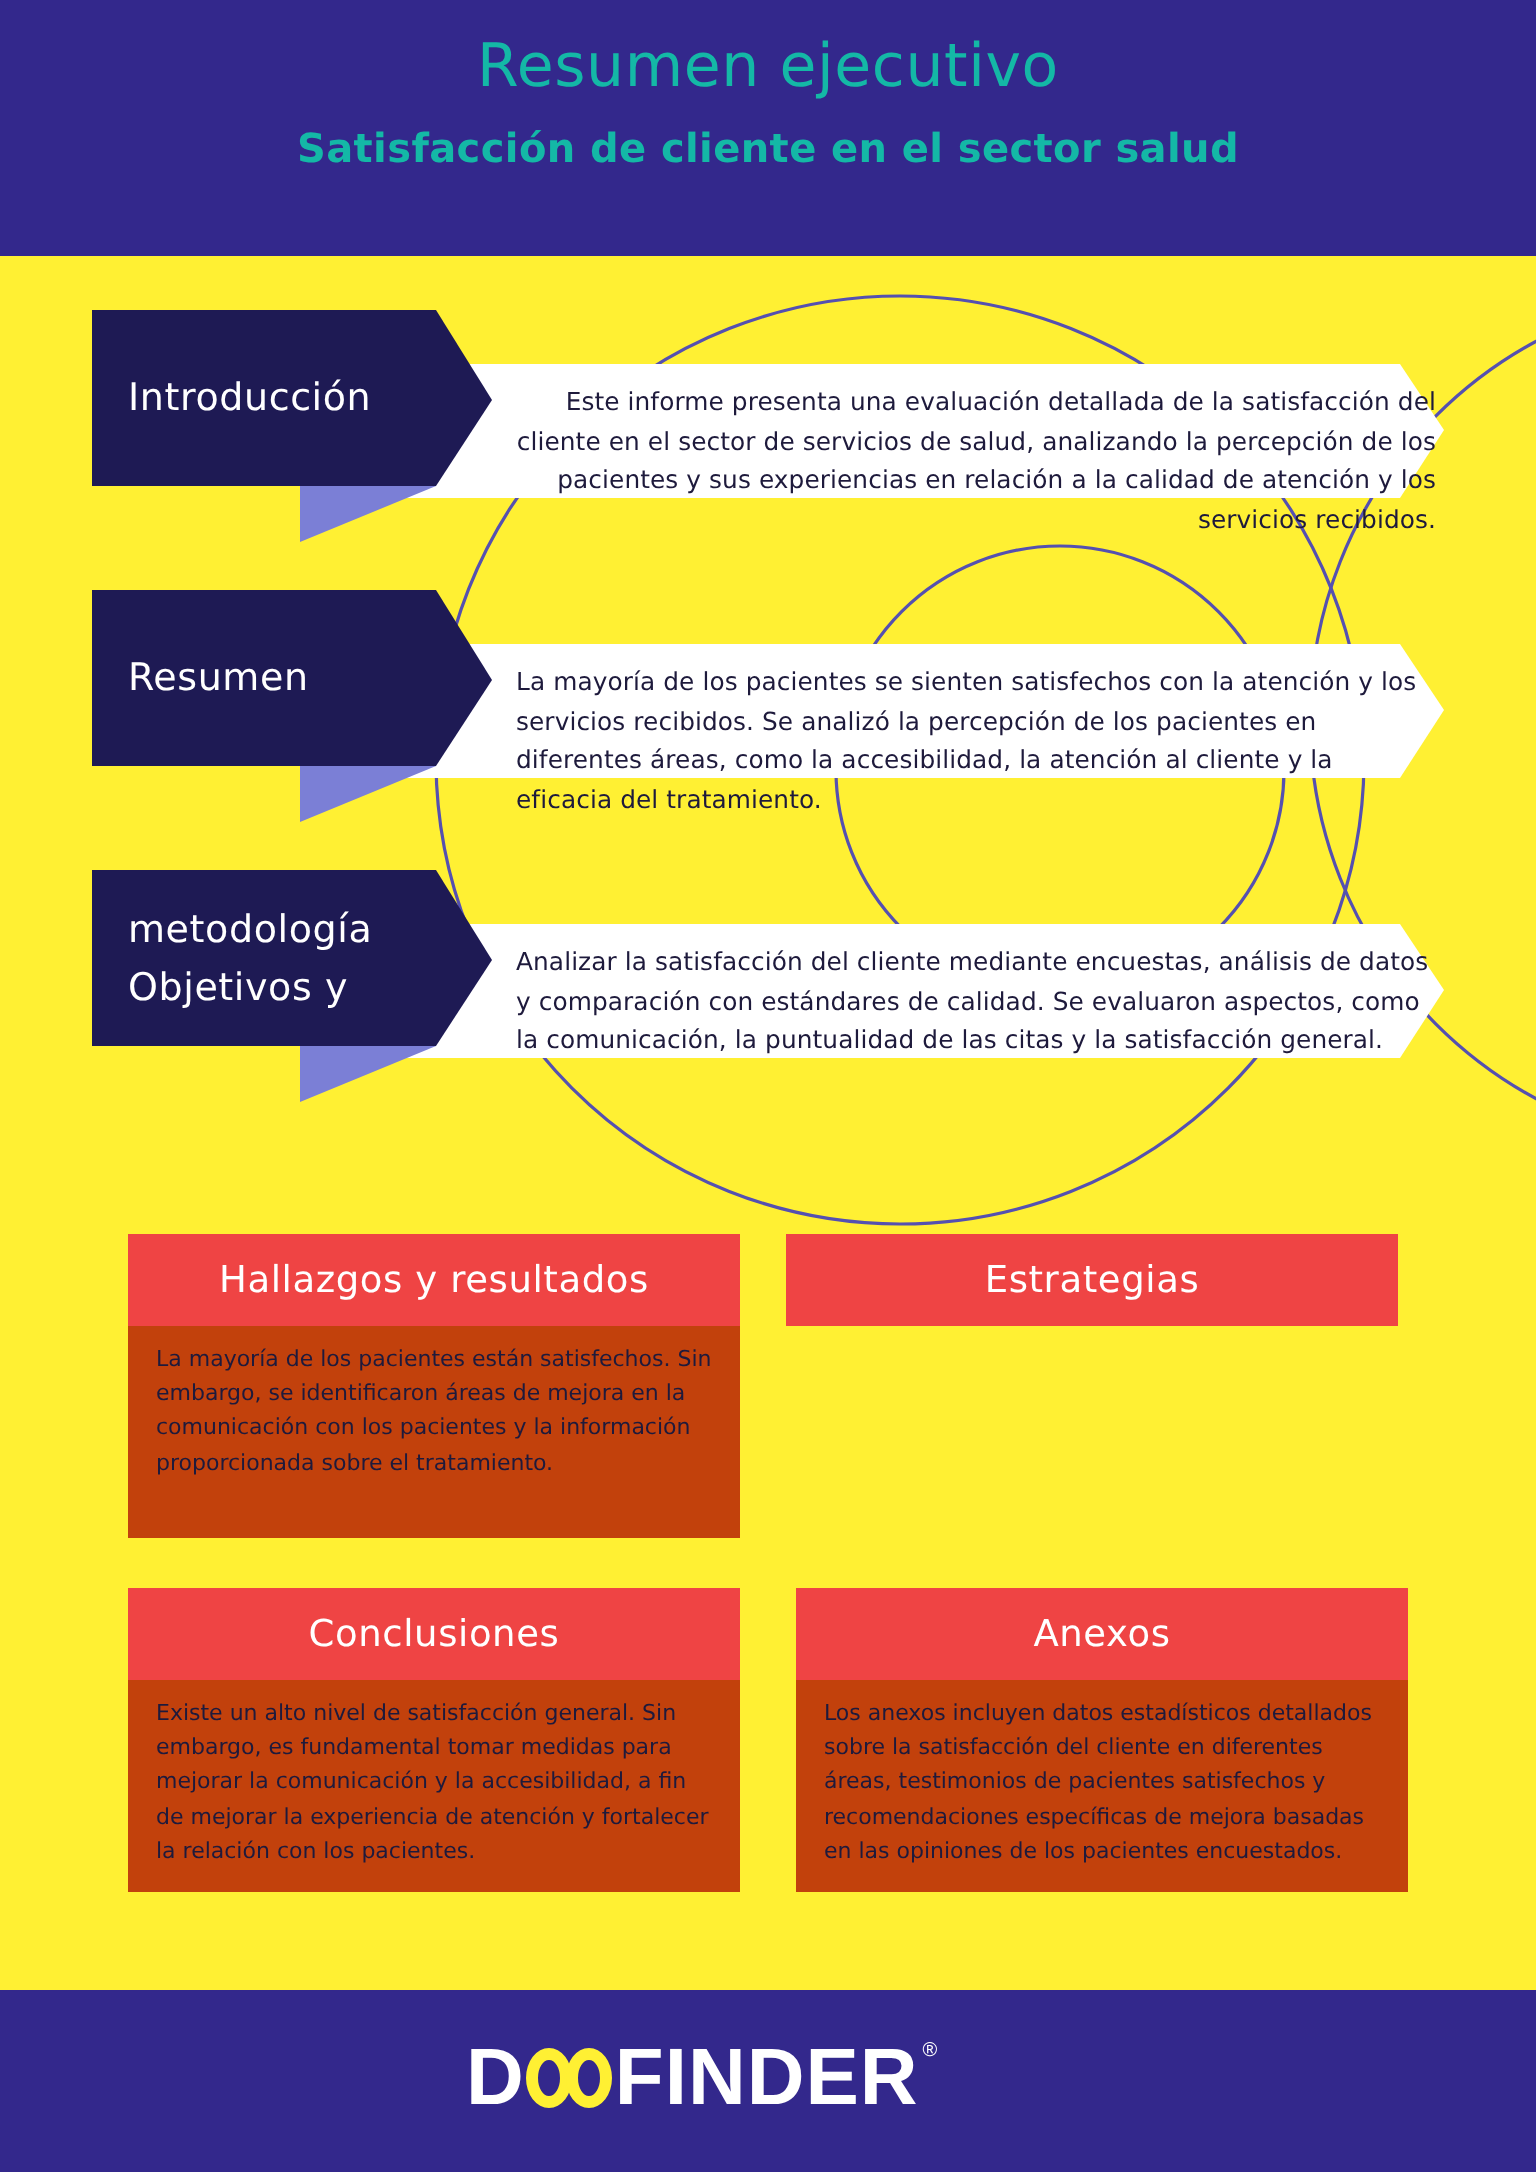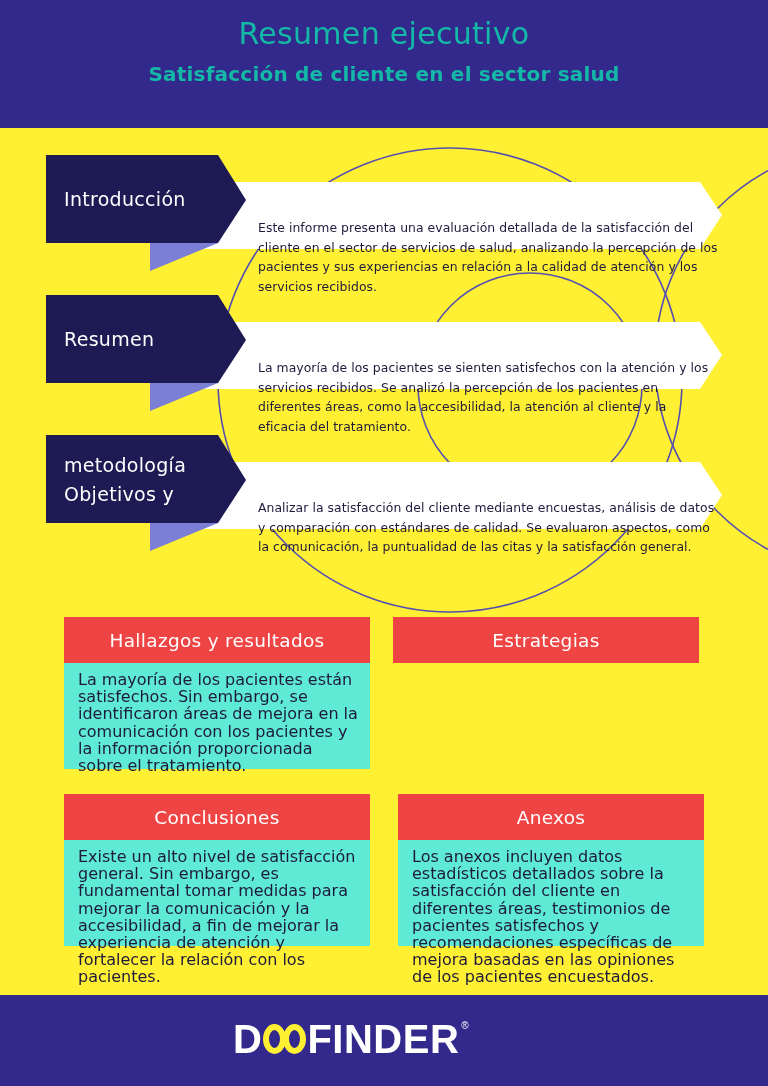--- a/index.html
+++ b/index.html
@@ -5,45 +5,45 @@
   * { margin:0; padding:0; box-sizing:border-box; }
   html, body { width:768px; height:1086px; overflow:hidden; }
   body { background:#fff033; font-family:"DejaVu Sans", sans-serif; position:relative; color:#1e1a3c; }
   .header { position:absolute; left:0; top:0; width:768px; height:128px; background:#33288c; text-align:center; color:#14b8a6; }
   .header h1 { font-family:"DejaVu Sans", sans-serif; font-weight:normal; font-size:30px; position:absolute; top:16px; left:0; width:100%; letter-spacing:0.3px; }
   .header h2 { font-family:"DejaVu Sans", sans-serif; font-weight:bold; font-size:20px; position:absolute; top:62px; left:0; width:100%; letter-spacing:0.2px; }
   .bg-svg { position:absolute; left:0; top:128px; width:768px; height:867px; }
   .section { position:absolute; left:0; width:768px; height:140px; }
   .section .band { position:absolute; left:0; top:0; width:768px; height:140px; }
   .section .label { position:absolute; left:64px; color:#fff; font-size:19px; line-height:29px; letter-spacing:0.3px; }
-  .section .text { position:absolute; left:258px; width:460px; font-size:12.4px; line-height:19.5px; color:#1e1a3c; letter-spacing:0.05px;margin-top:27px; }
+  .section .text { position:absolute; left:258px; width:460px; font-size:12.4px; line-height:19.5px; color:#1e1a3c; letter-spacing:0.05px; }
   .card { position:absolute; width:306px; }
   .card .card-head { background:#ef4444; color:#fff; height:46px; display:flex; align-items:center; justify-content:center; font-size:18.5px; letter-spacing:0.3px; }
-  .card .card-body { background:#5eead4; padding:8px 12px 10px 14px; font-size:16px; line-height:17.2px; color:#1e1a3c; }
+  .card .card-body { background:#c2410c; padding:8px 12px 10px 14px; font-size:11px; line-height:17.2px; color:#1e1a3c; }
   .footer { position:absolute; left:0; top:995px; width:768px; height:91px; background:#33288c; }
   .logo { position:absolute; left:233px; top:22px; height:44px; display:flex; align-items:center; font-family:"Liberation Sans", sans-serif; font-weight:bold; font-size:40px; color:#fff; letter-spacing:0.5px; }
   .logo .oo { display:inline-flex; align-items:center; margin:0 1px; }
   .logo .ring { display:inline-block; width:23px; height:30px; border:6px solid #fff033; border-radius:50%; margin-right:-3px; }
   .logo .reg { font-size:10px; vertical-align:top; position:relative; top:-14px; margin-left:2px; font-weight:normal; }
 </style>
 </head>
 <body>
 
 <div class="header">
   <h1>Resumen ejecutivo</h1>
   <h2>Satisfacción de cliente en el sector salud</h2>
 </div>
 
 <svg class="bg-svg" viewBox="0 128 768 867" xmlns="http://www.w3.org/2000/svg">
   <circle cx="450" cy="380" r="232" fill="none" stroke="#5550b0" stroke-width="1.6"></circle>
   <circle cx="530" cy="385" r="112" fill="none" stroke="#5550b0" stroke-width="1.6"></circle>
   <circle cx="870" cy="360" r="215" fill="none" stroke="#5550b0" stroke-width="1.6"></circle>
 </svg>
 
-<div class="section" style="top:155px;">
+<div class="section" style="top:155px;text-align:right;">
   <svg class="band" viewBox="0 0 768 140">
     <polygon points="150,27 700,27 722,60 700,94 150,94" fill="#ffffff"></polygon>
     <polygon points="150,88 218,88 150,116" fill="#7b7fd6"></polygon>
     <polygon points="46,0 218,0 246,45 218,88 46,88" fill="#1e1a54"></polygon>
   </svg>
   <div class="label" style="top:30px;">
     <div>Introducción</div>
   </div>
   <div class="text" style="top:36px;">Este informe presenta una evaluación detallada de la satisfacción del cliente en el sector de servicios de salud, analizando la percepción de los pacientes y sus experiencias en relación a la calidad de atención y los servicios recibidos.</div>
 </div>

